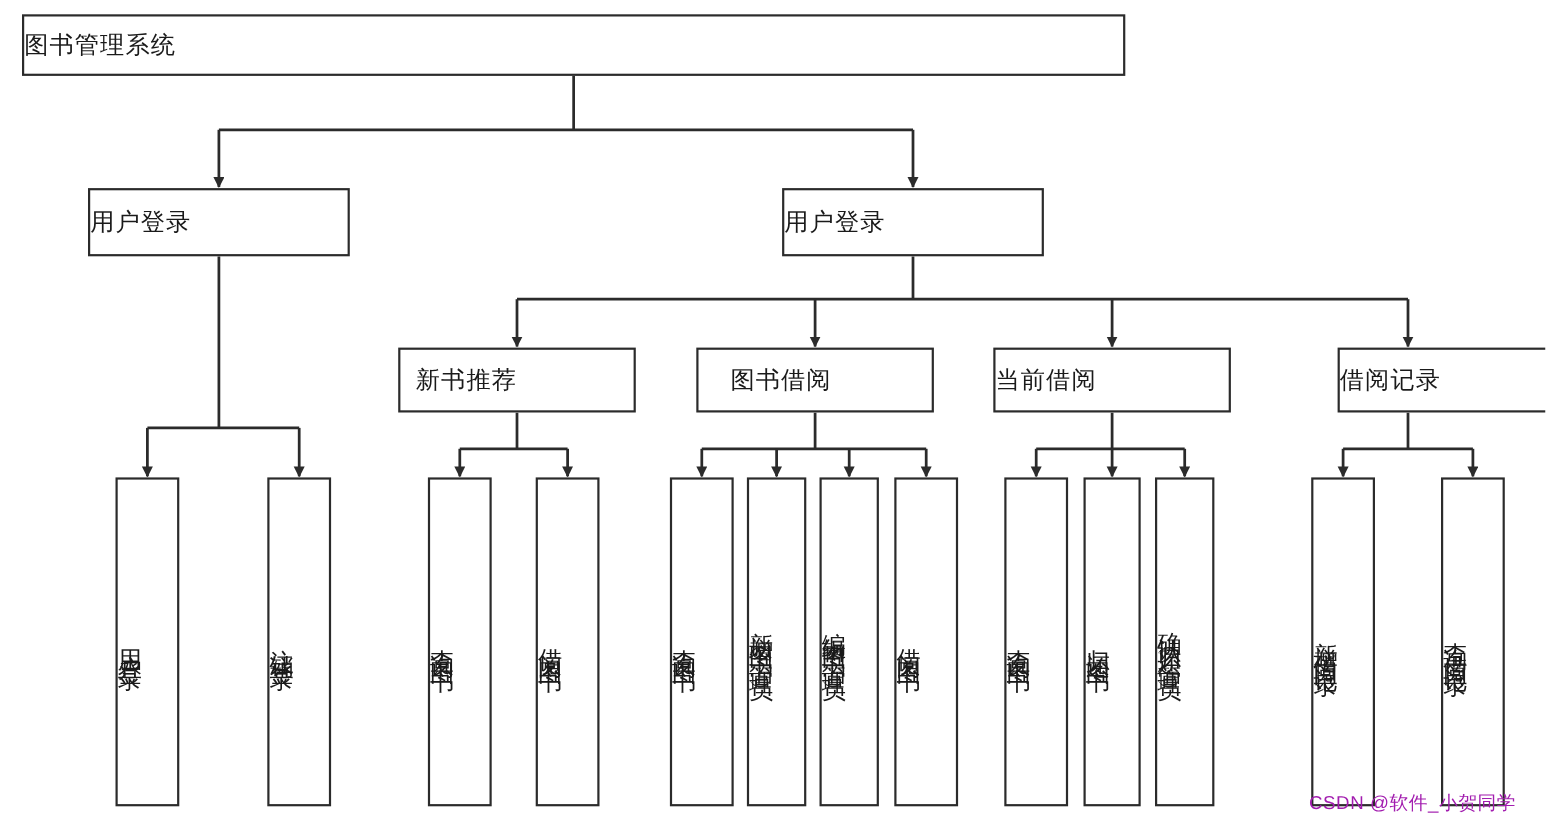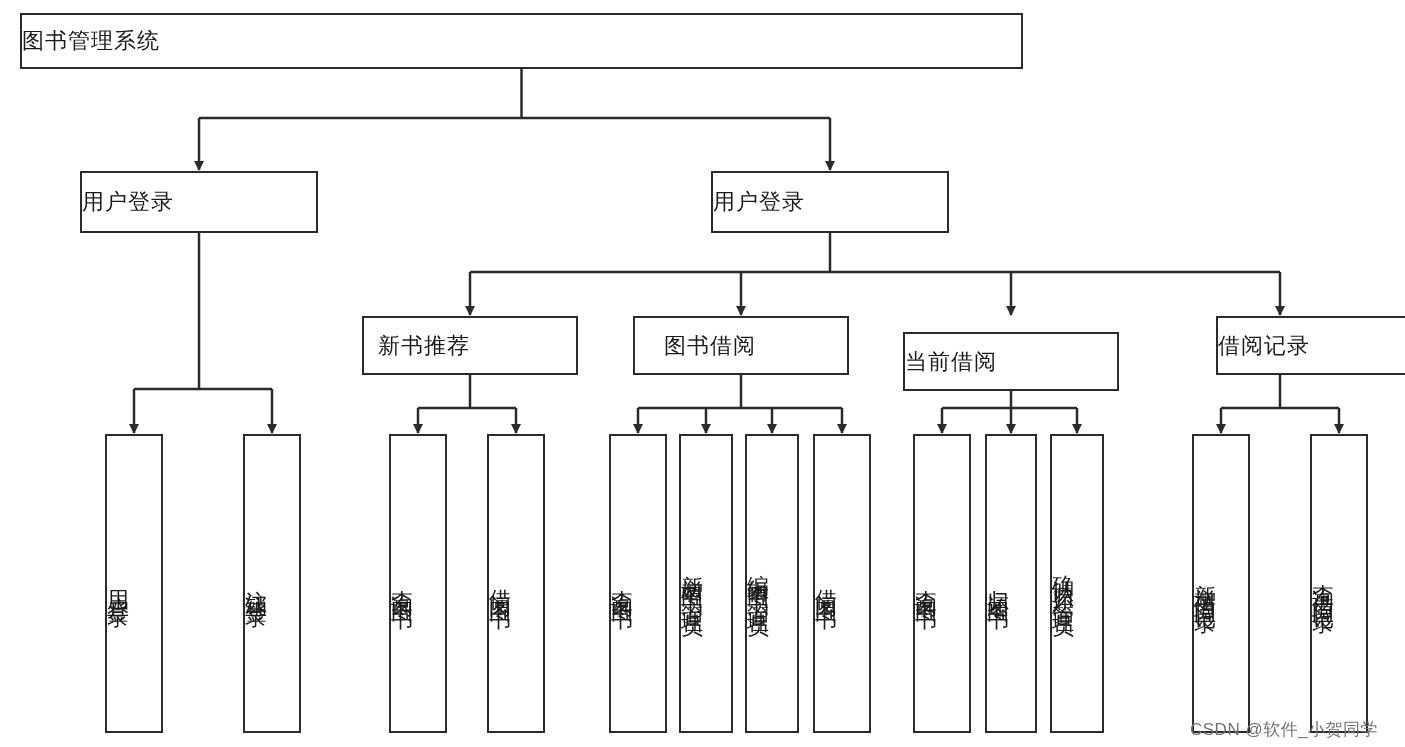--- a/index.html
+++ b/index.html
@@ -45,21 +45,21 @@
   .node.vert .vlabel {
     writing-mode: vertical-rl;
     text-orientation: upright;
     letter-spacing: 6px;
     line-height: 1;
     white-space: nowrap;
   }
   .watermark {
     position: absolute;
     font-size: 17px;
-    color: #737373;
+    color: #a21caf;
     white-space: nowrap;
     letter-spacing: 0.5px;
   }
 </style>
 </head>
 <body>
 
 <div id="canvas">
 
   <svg id="wires" viewBox="0 0 1405 747" xmlns="http://www.w3.org/2000/svg">
@@ -114,21 +114,21 @@
       </div>
       <div class="node horiz" style="left: 711px; top: 171px; width: 238px; height: 62px;">
         <span>用户登录</span>
       </div>
       <div class="node horiz" style="left: 362px; top: 316px; width: 216px; height: 59px; padding-left: 14px;">
         <span>新书推荐</span>
       </div>
       <div class="node horiz" style="left: 633px; top: 316px; width: 216px; height: 59px; padding-left: 29px;">
         <span>图书借阅</span>
       </div>
-      <div class="node horiz" style="left: 903px; top: 316px; width: 216px; height: 59px; margin-top: 16px;">
+      <div class="node horiz" style="left: 903px; top: 316px; width: 216px; height: 59px;">
         <span>当前借阅</span>
       </div>
       <div class="node horiz" style="left: 1172px; top: 316px; width: 216px; height: 59px; margin-left: 44px;">
         <span>借阅记录</span>
       </div>
       <div class="node vert" style="left: 105px; top: 434px; width: 58px; height: 299px;">
         <span class="vlabel">用户登录</span>
       </div>
       <div class="node vert" style="left: 243px; top: 434px; width: 58px; height: 299px;">
         <span class="vlabel">注销登录</span>

